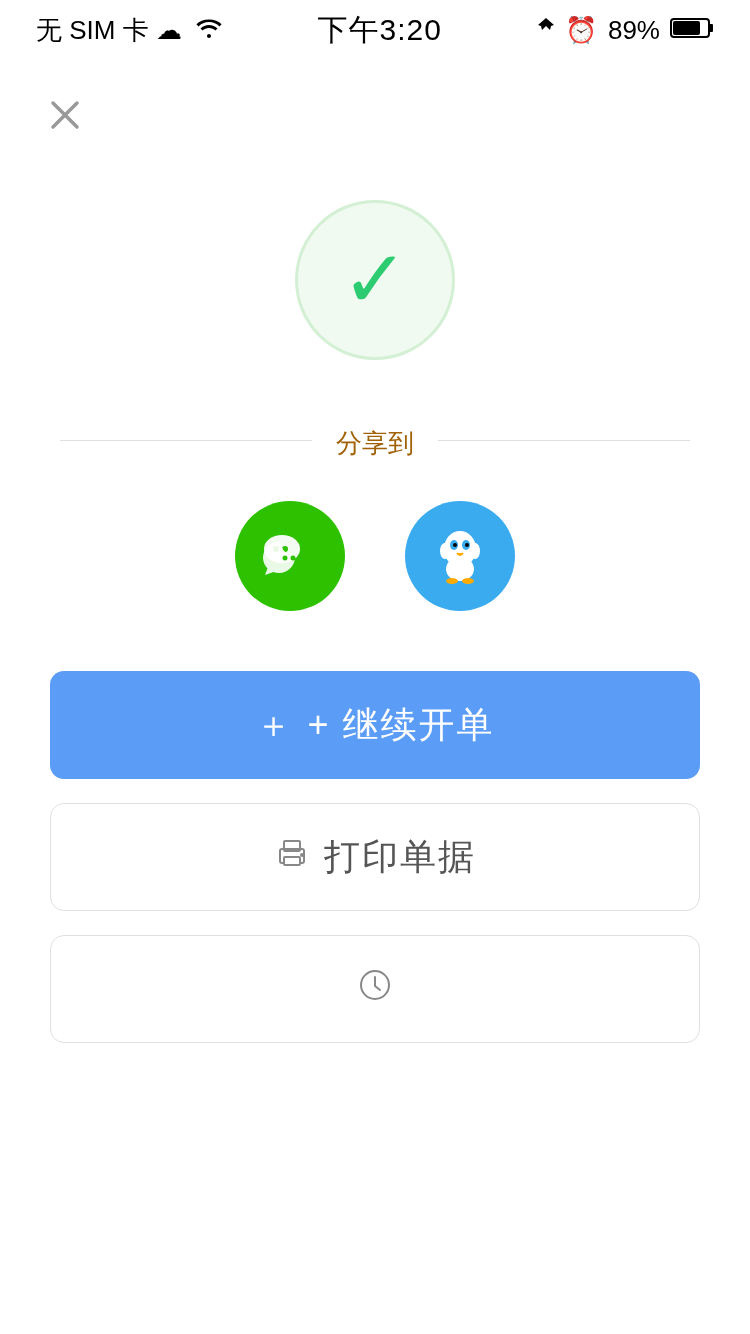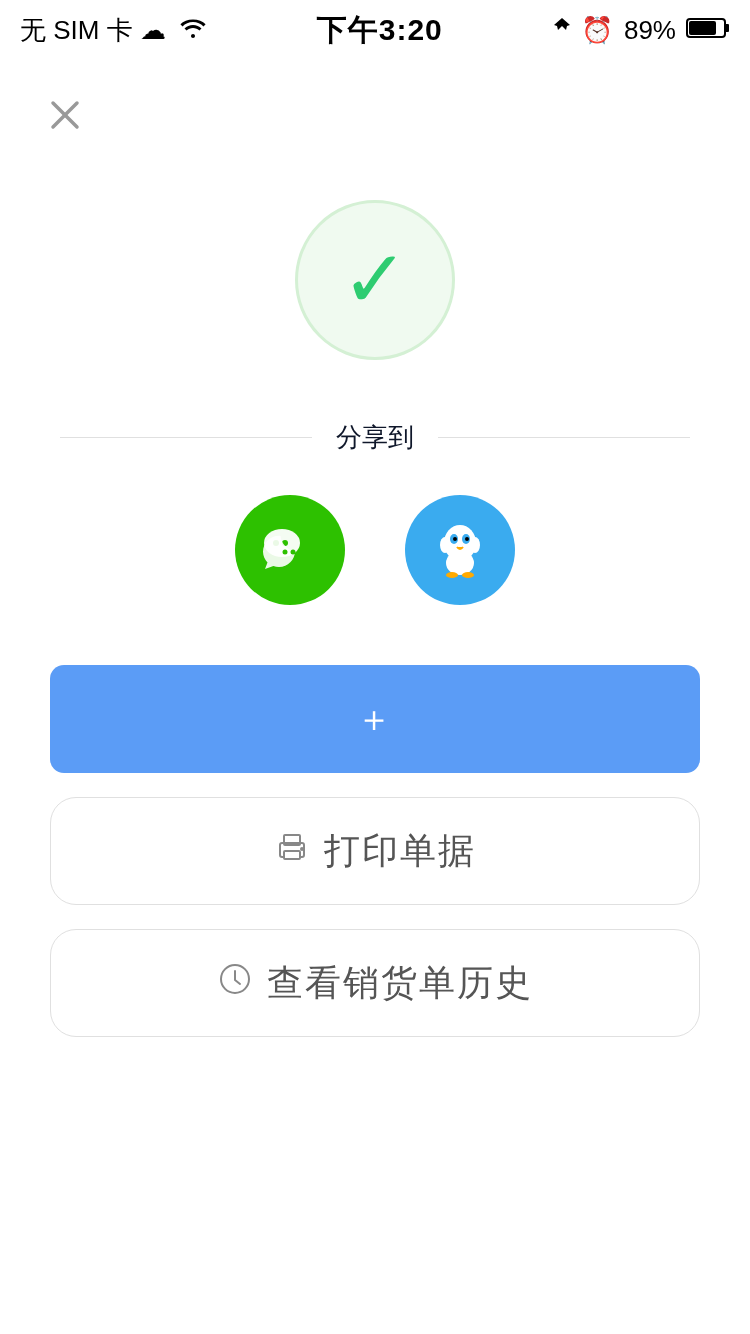--- a/index.html
+++ b/index.html
@@ -15,35 +15,35 @@
     }
 
     
     .status-bar {
       width: 100%;
       height: 60px;
       background: #fff;
       display: flex;
       align-items: center;
       justify-content: space-between;
-      padding: 0 20px;
+      padding: 0 36px;
       font-size: 26px;
       color: #000;
     }
 
     .status-left {
       display: flex;
       align-items: center;
       gap: 12px;
       font-size: 26px;
     }
 
     .status-center {
       font-size: 30px;
-      font-weight: 700;
+      font-weight: 400;
       letter-spacing: 1px;
     }
 
     .status-right {
       display: flex;
       align-items: center;
       gap: 10px;
       font-size: 26px;
     }
 
@@ -118,22 +118,23 @@
     }
 
     .divider-line {
       flex: 1;
       height: 1px;
       background: #e0e0e0;
     }
 
     .share-label {
       font-size: 26px;
-      color: #0f172a;
+      color: #a16207;
       white-space: nowrap;
+      margin-top: 6px;
     }
 
     
     .share-icons {
       display: flex;
       gap: 60px;
       margin-top: 40px;
       align-items: center;
     }
 
@@ -177,21 +178,21 @@
       gap: 14px;
       font-size: 36px;
       color: #fff;
       cursor: pointer;
       letter-spacing: 2px;
     }
 
     .btn-secondary {
       width: 100%;
       height: 108px;
-      border-radius: 26px;
+      border-radius: 14px;
       background: #fff;
       border: 1px solid #e0e0e0;
       display: flex;
       align-items: center;
       justify-content: center;
       gap: 14px;
       font-size: 36px;
       color: #555;
       cursor: pointer;
       letter-spacing: 2px;
@@ -305,20 +306,21 @@
         <ellipse cx="20" cy="30" rx="5" ry="8" fill="white"></ellipse>
         <ellipse cx="50" cy="30" rx="5" ry="8" fill="white"></ellipse>
       </svg>
     </div>
   </div>
 
   <div class="buttons-section">
 
     <button class="btn-primary">
       <span style="font-size:36px;">＋</span>
+      <span style="font-size:36px;">+ 继续开单</span>
     </button>
 
     <button class="btn-secondary">
       <span>
         <svg width="36" height="36" viewBox="0 0 36 36" fill="none">
           <rect x="6" y="14" width="24" height="14" rx="2" stroke="#888" stroke-width="2"></rect>
           <rect x="10" y="6" width="16" height="10" rx="1" stroke="#888" stroke-width="2"></rect>
           <rect x="10" y="22" width="16" height="8" rx="1" fill="white" stroke="#888" stroke-width="2"></rect>
           <circle cx="28" cy="20" r="2" fill="#888"></circle>
         </svg>
@@ -326,17 +328,16 @@
       <span>打印单据</span>
     </button>
 
     <button class="btn-secondary">
       <span>
         <svg width="36" height="36" viewBox="0 0 36 36" fill="none">
           <circle cx="18" cy="18" r="14" stroke="#888" stroke-width="2"></circle>
           <path d="M18 10v9l5 4" stroke="#888" stroke-width="2" stroke-linecap="round" stroke-linejoin="round"></path>
         </svg>
       </span>
-      <span>查看销货单历史</span>
     </button>
   </div>
 
 </div>
 
 </body></html>

